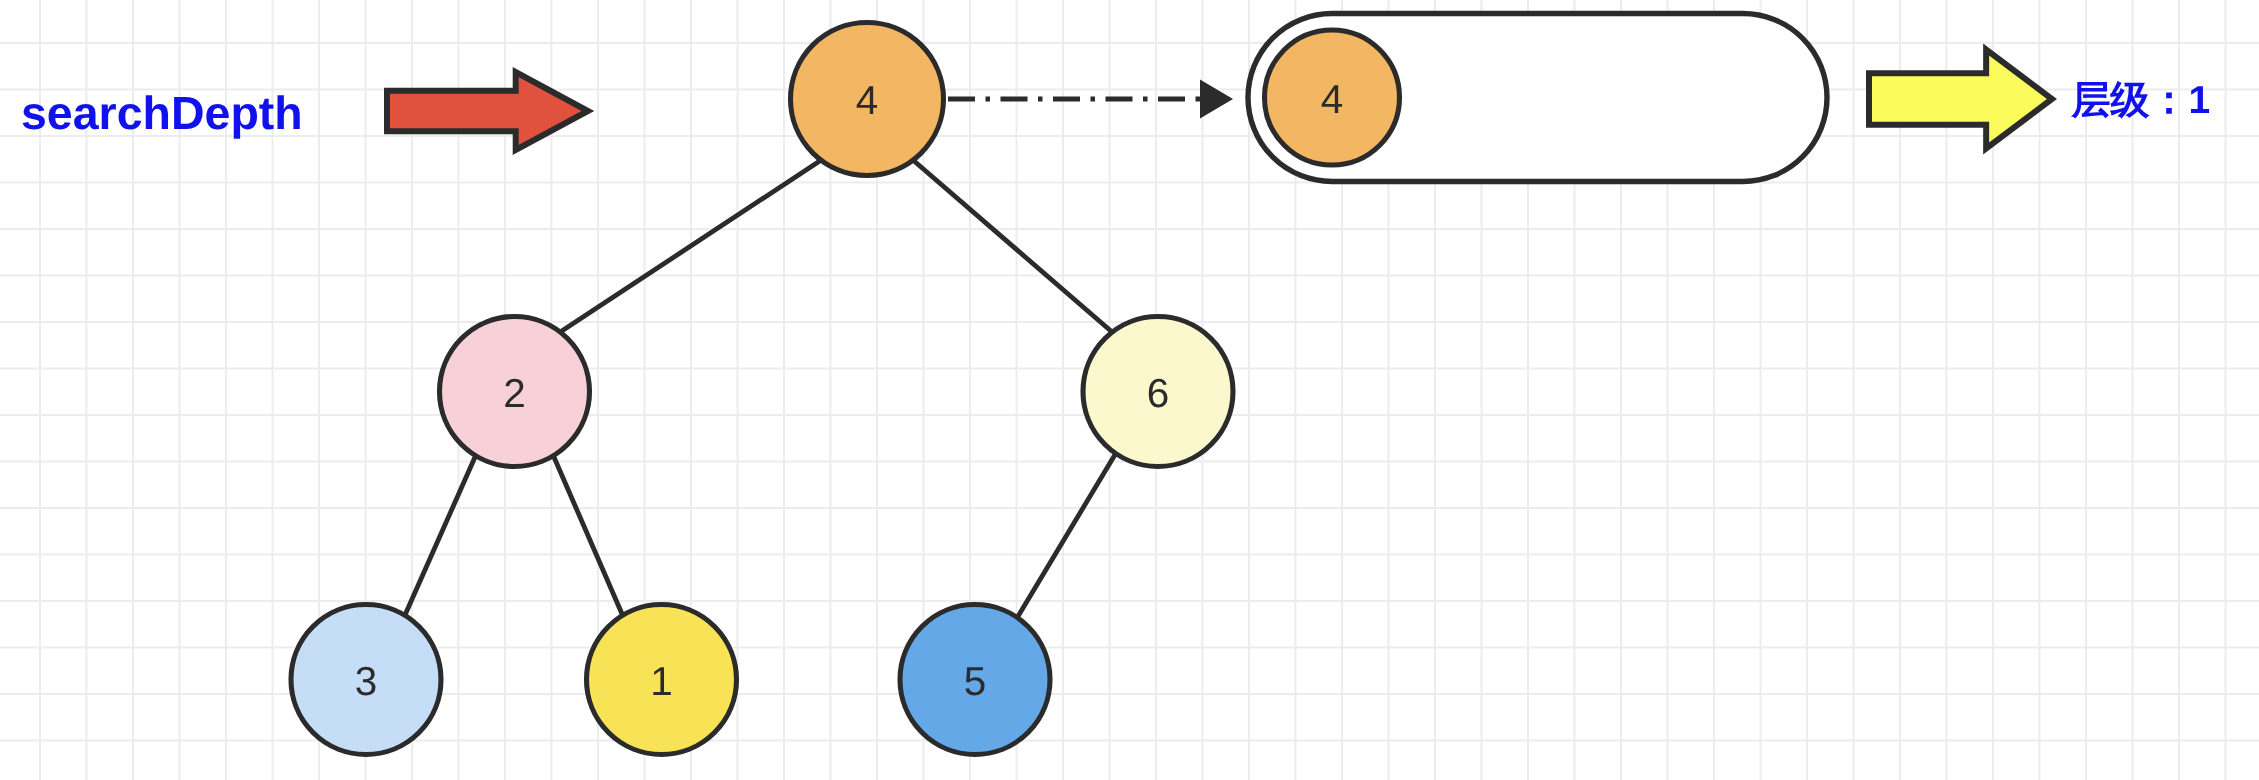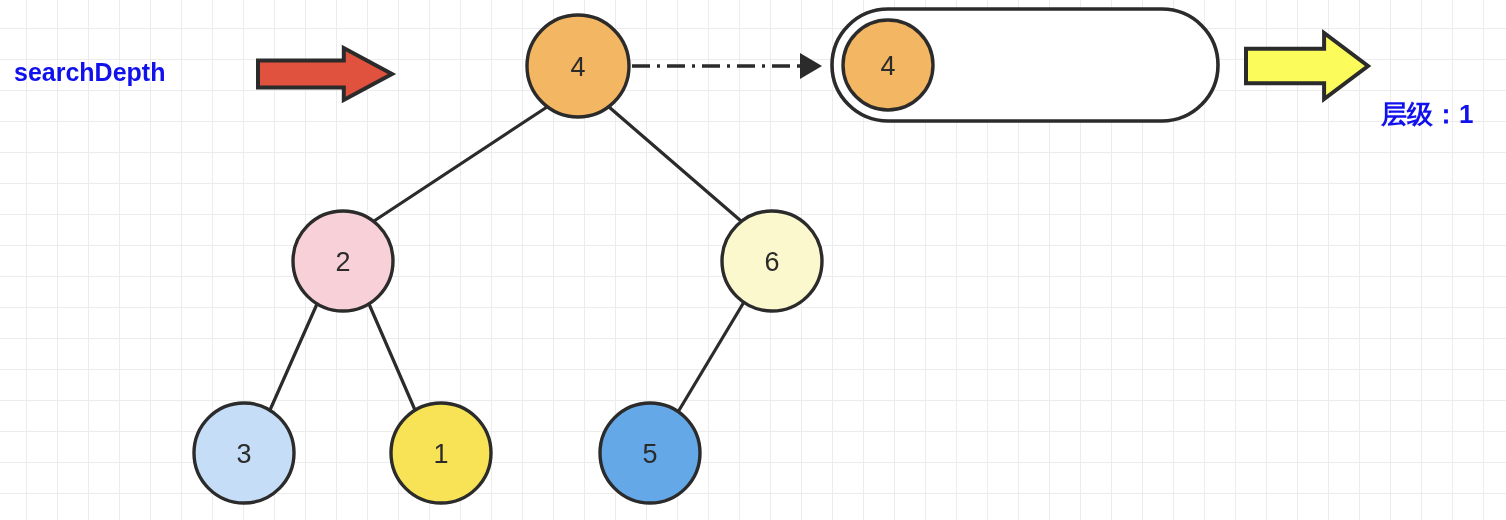--- a/index.html
+++ b/index.html
@@ -65,28 +65,27 @@
     position: absolute;
     color: #1111ee;
     font-weight: bold;
     font-family: "Liberation Sans", sans-serif;
     white-space: nowrap;
     user-select: none;
   }
   #search-depth-label {
     left: 14px;
     top: 58px;
-    font-size: 25px;
+    font-size: 31px;
     letter-spacing: 0px;
   }
   #level-label {
     left: 1381px;
     top: 49px;
     font-size: 26px;
-    margin-top: 48px;
   }
 </style>
 </head>
 <body>
 
 <div id="canvas">
 
   <svg class="layer" viewBox="0 0 1506 520">
     <g id="edges-group">
         <line x1="547" y1="107" x2="374" y2="221" class="edge"></line>

